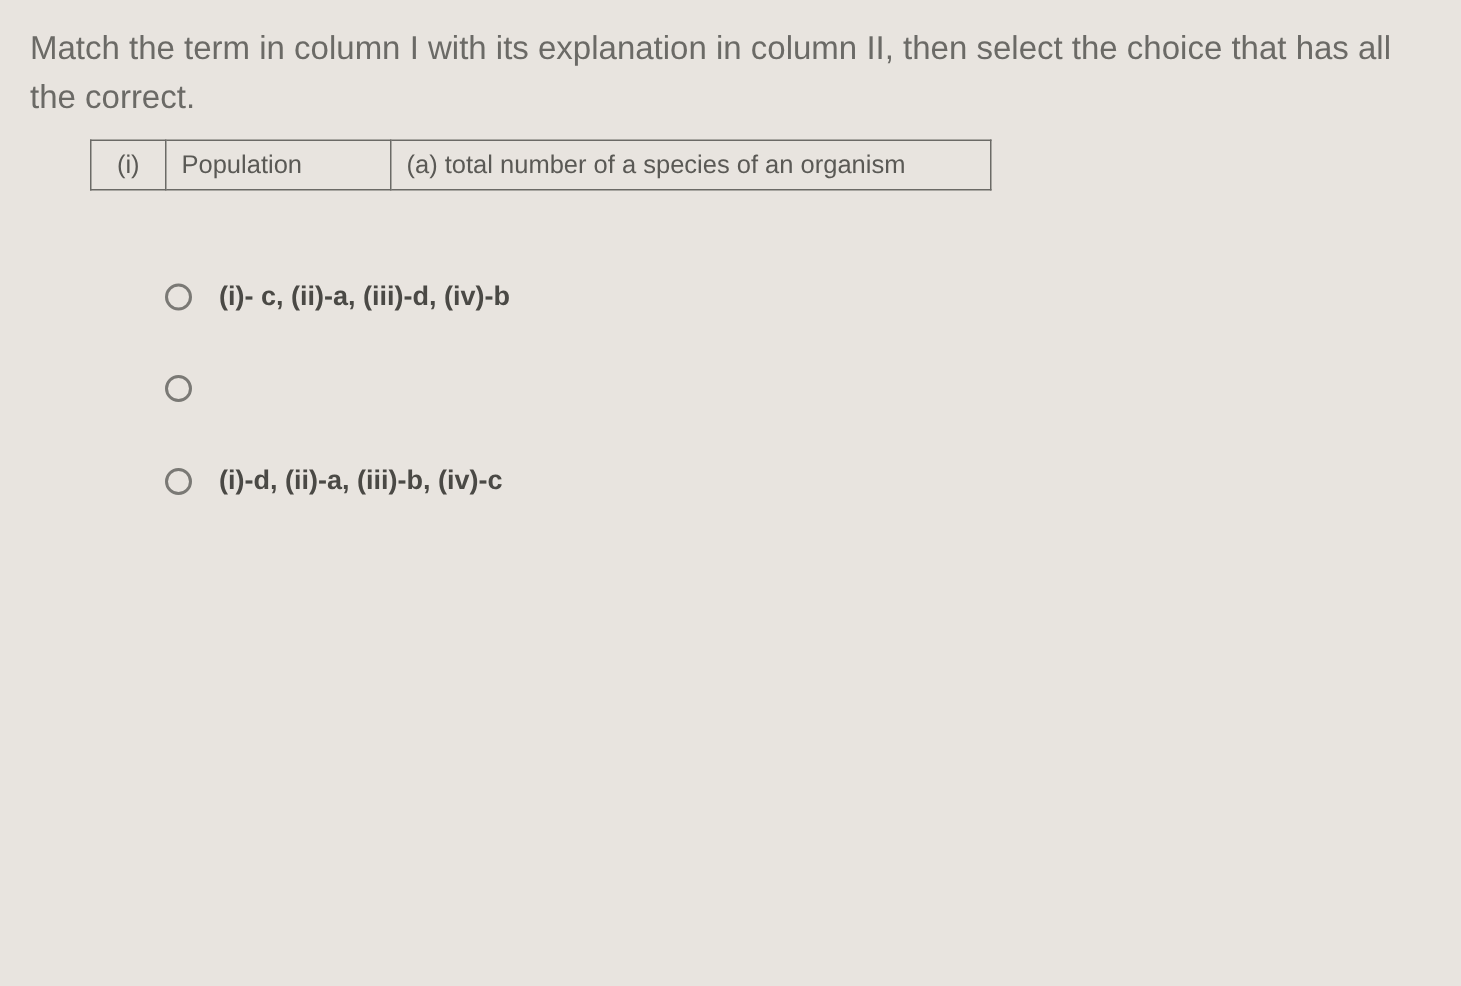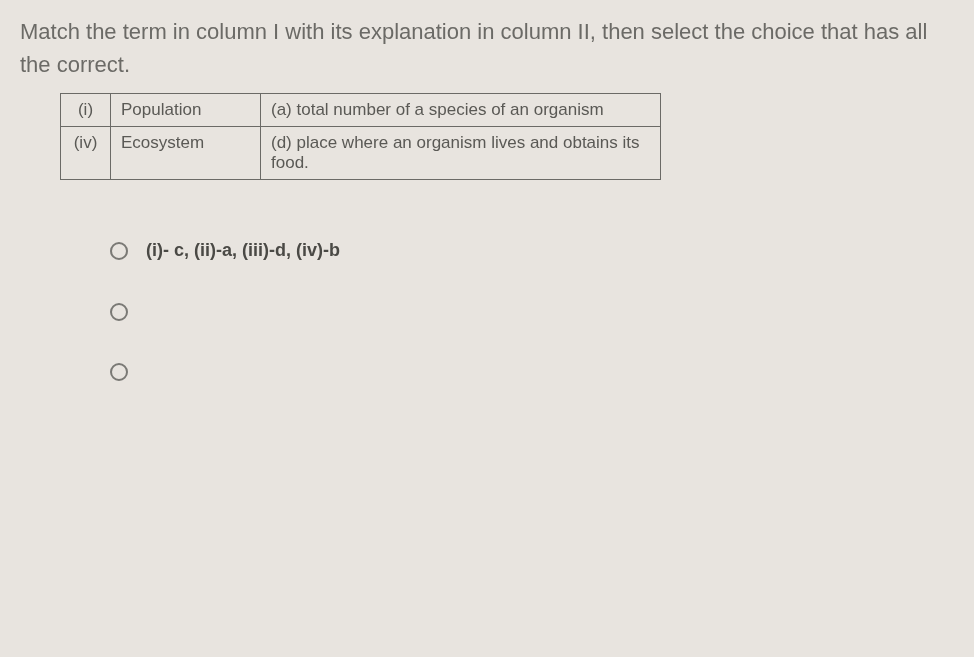--- a/index.html
+++ b/index.html
@@ -71,32 +71,28 @@
 
 <div class="question-text">Match the term in column I with its explanation in column II, then select the choice that has all the correct.</div>
 
 <table class="match-table">
   <tbody>
       <tr>
     <td class="col-num">(i)</td>
     <td class="col-term">Population</td>
     <td class="col-exp">(a) total number of a species of an organism</td>
   </tr>
-  <tr>
-    <td class="col-num">(iv)</td>
-    <td class="col-term">Ecosystem</td>
-    <td class="col-exp">(d) place where an organism lives and obtains its food.</td>
-  </tr>
 </tbody>
   </table>
 
 <div class="options">
   <div class="option">
     <span class="radio"></span>
     <span class="option-text">(i)- c, (ii)-a, (iii)-d, (iv)-b</span>
   </div>
   <div class="option">
     <span class="radio"></span>
   </div>
   <div class="option">
     <span class="radio"></span>
+    <span class="option-text">(i)-d, (ii)-a, (iii)-b, (iv)-c</span>
   </div>
 </div>
 
 </body></html>

